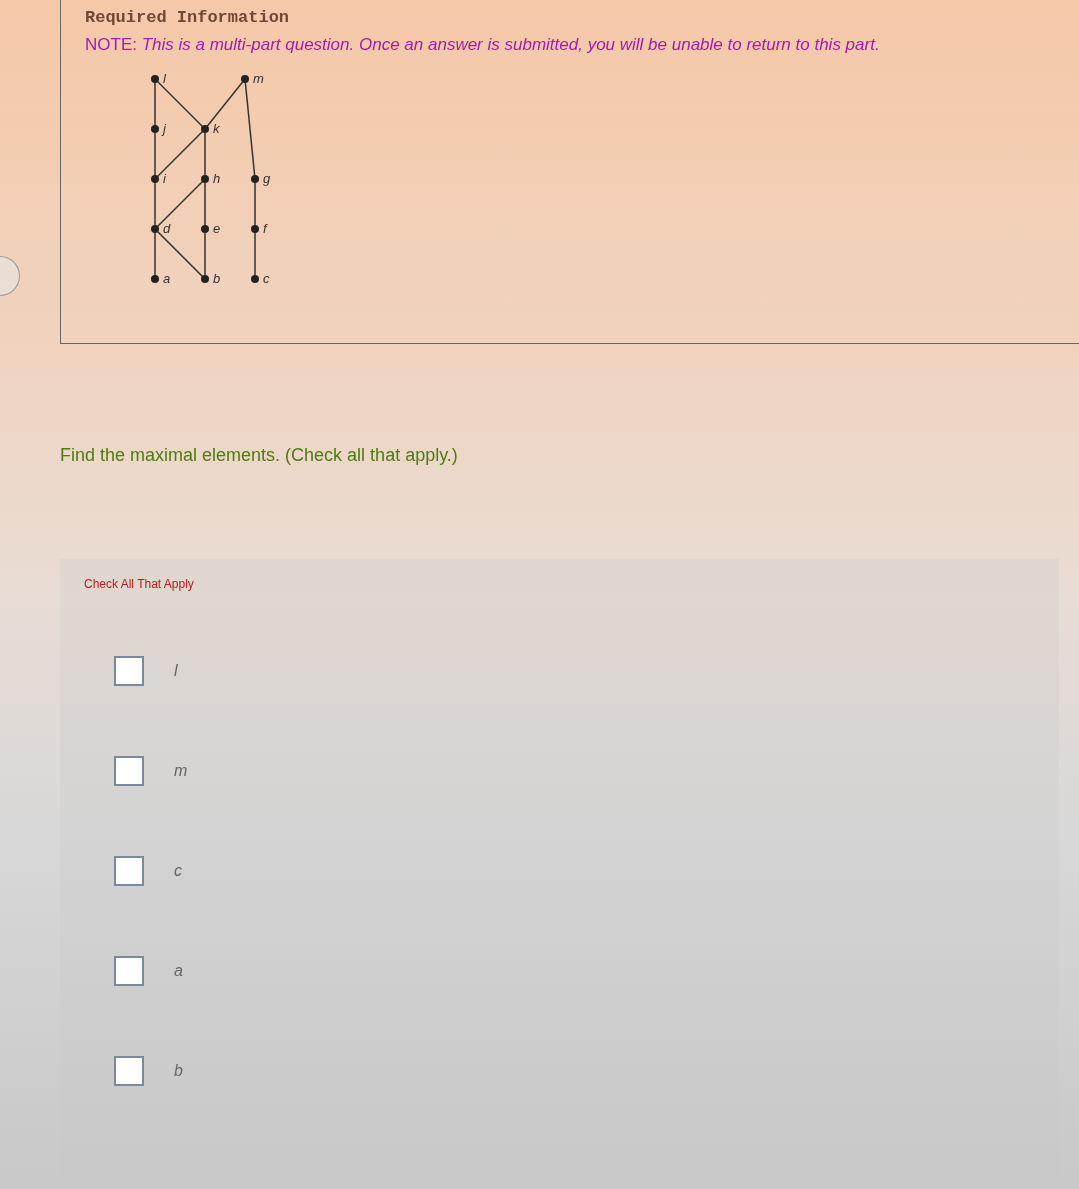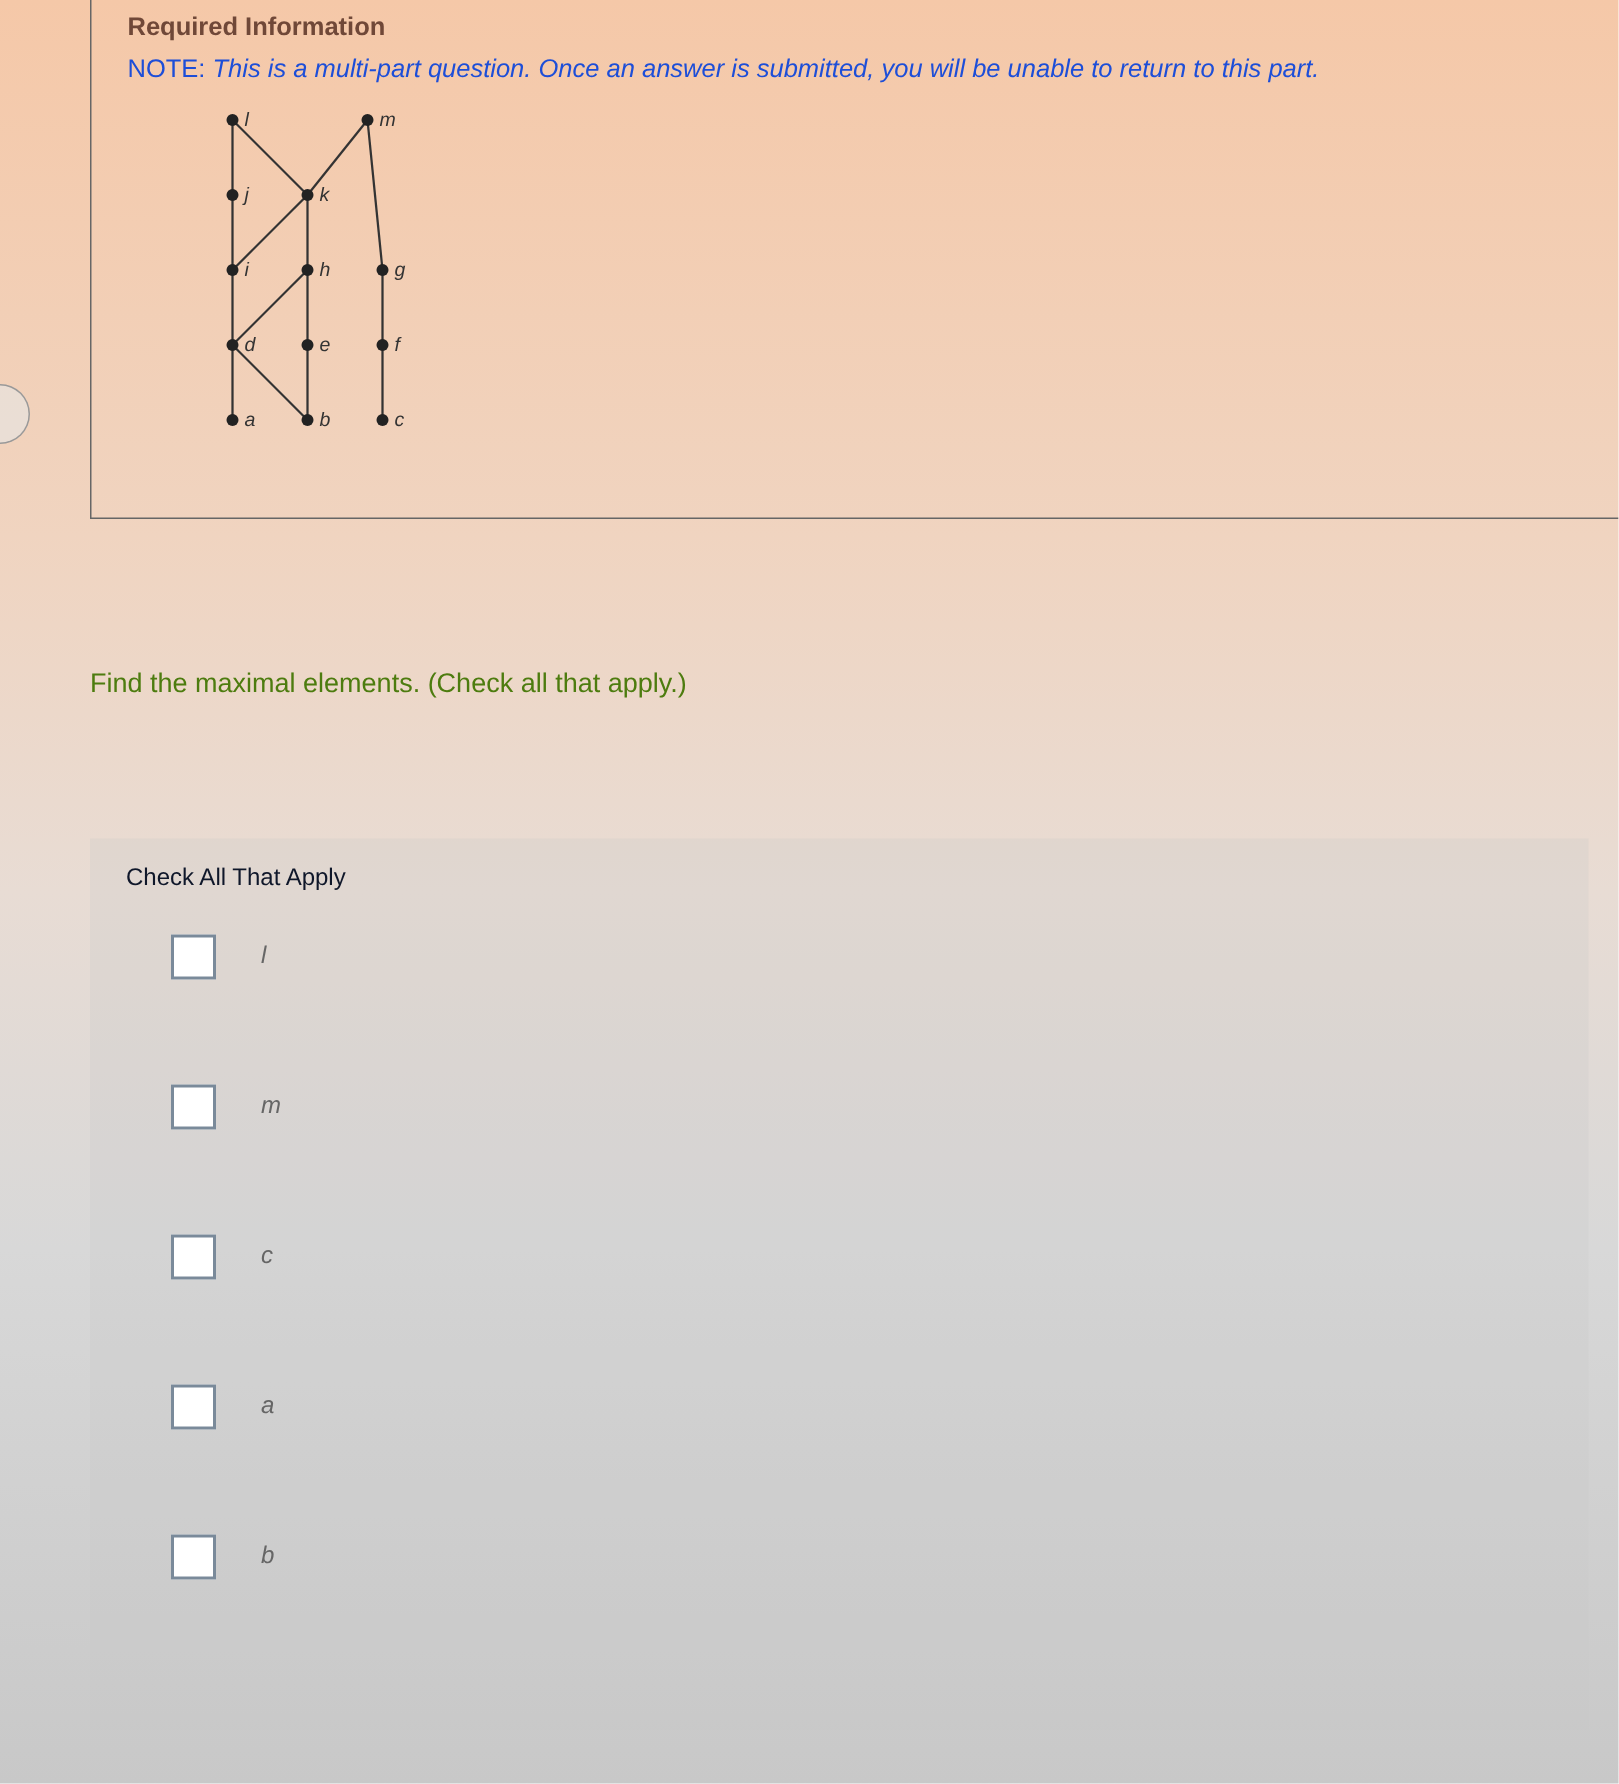--- a/index.html
+++ b/index.html
@@ -31,24 +31,25 @@
       border-top: none;
       border-right: none;
       padding: 8px 24px 40px 24px;
       background: transparent;
     }
     .req-info {
       font-size: 17px;
       font-weight: 600;
       color: #704838;
       margin-bottom: 6px;
+      font-family: Liberation Mono, monospace;
     }
     .note-line {
       font-size: 17px;
-      color: #1d4ed8;
+      color: #a21caf;
       line-height: 1.4;
     }
     .note-label { font-weight: 400; }
     .note-italic { font-style: italic; }
     .hasse-svg {
       margin-top: 12px;
       margin-left: 40px;
     }
     .question-area {
       position: absolute;
@@ -60,23 +61,23 @@
       font-size: 18px;
       color: #4d7c0f;
       line-height: 1.5;
     }
     .answer-panel {
       margin-top: 90px;
       background: rgba(200,200,200,0.25);
       padding: 18px 24px 30px 24px;
     }
     .check-header {
-      font-size: 16px;
-      color: #0f172a;
-      margin-bottom: 28px;
+      font-size: 12px;
+      color: #b91c1c;
+      margin-bottom: 65px;
     }
     .opt-row {
       display: flex;
       align-items: center;
       gap: 30px;
       margin-bottom: 70px;
       margin-left: 30px;
     }
     .checkbox {
       width: 30px;

